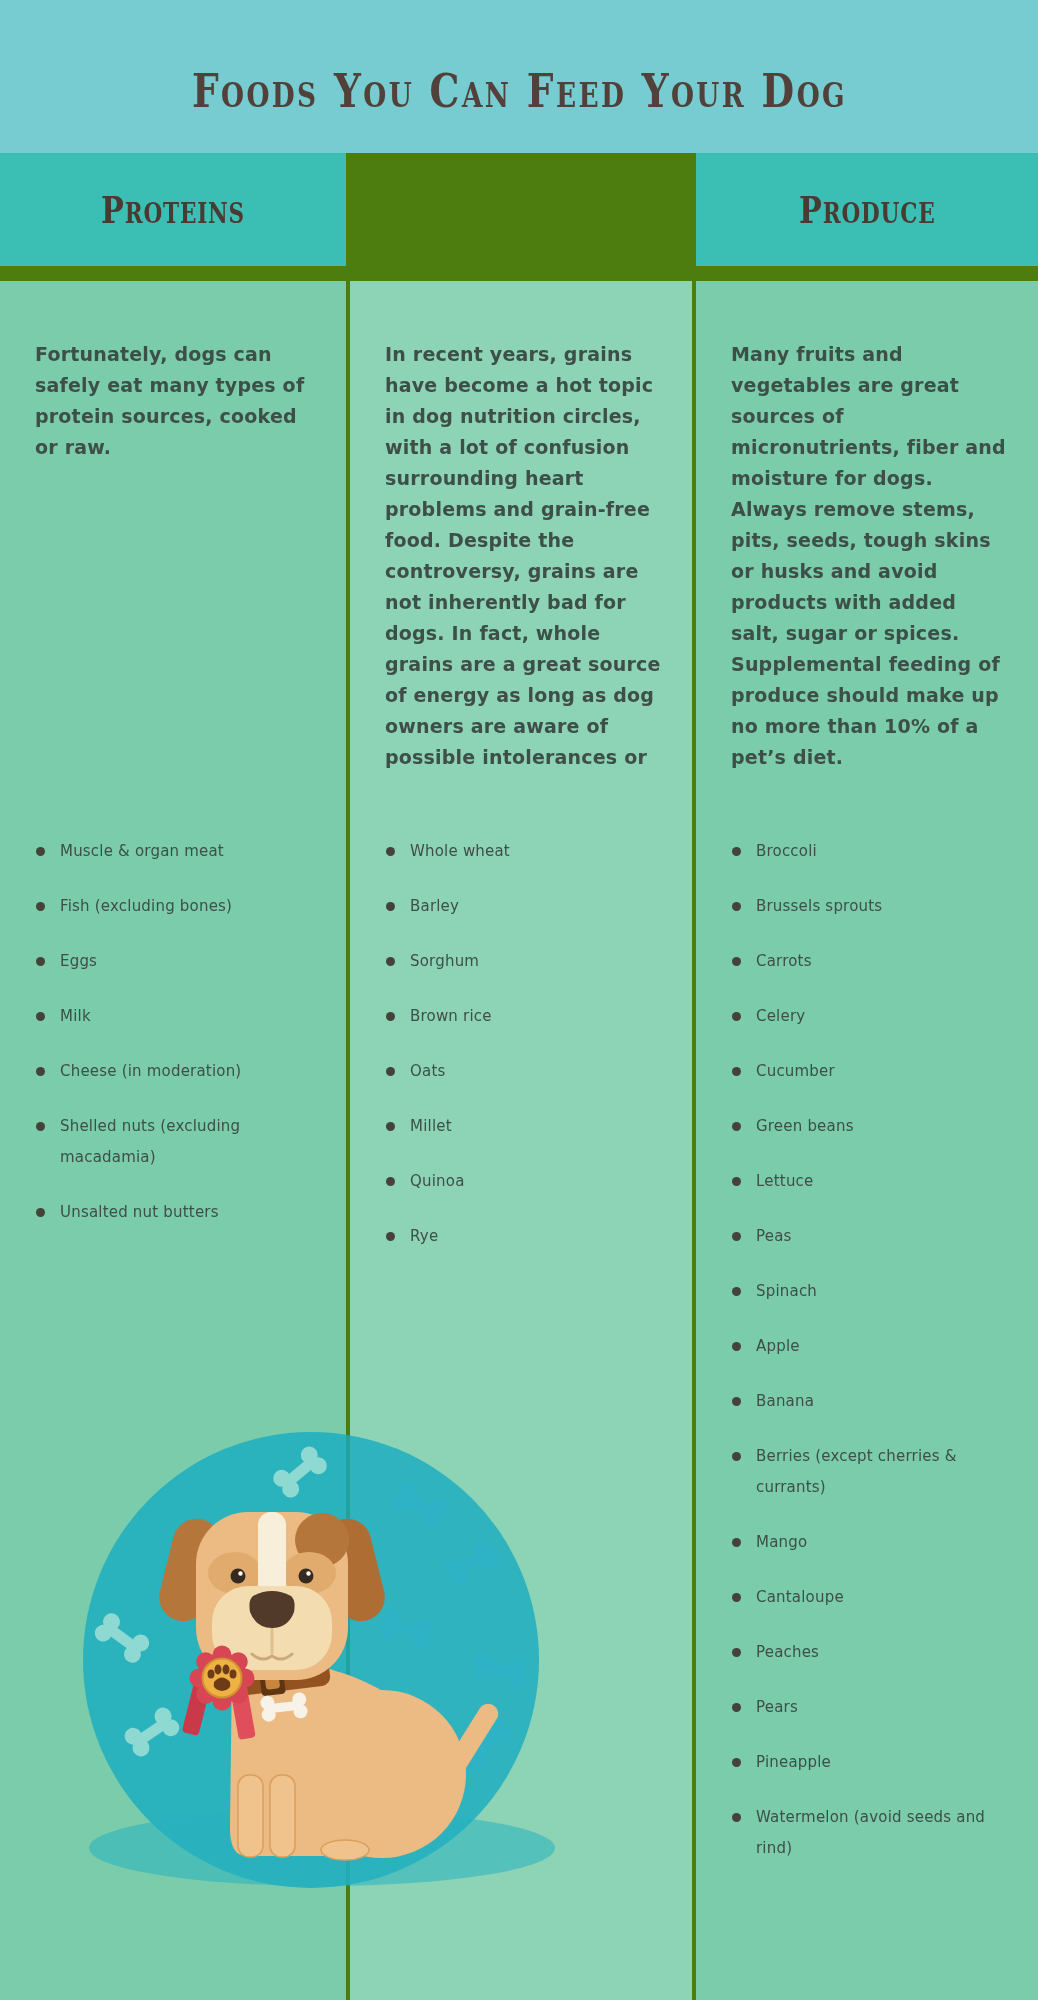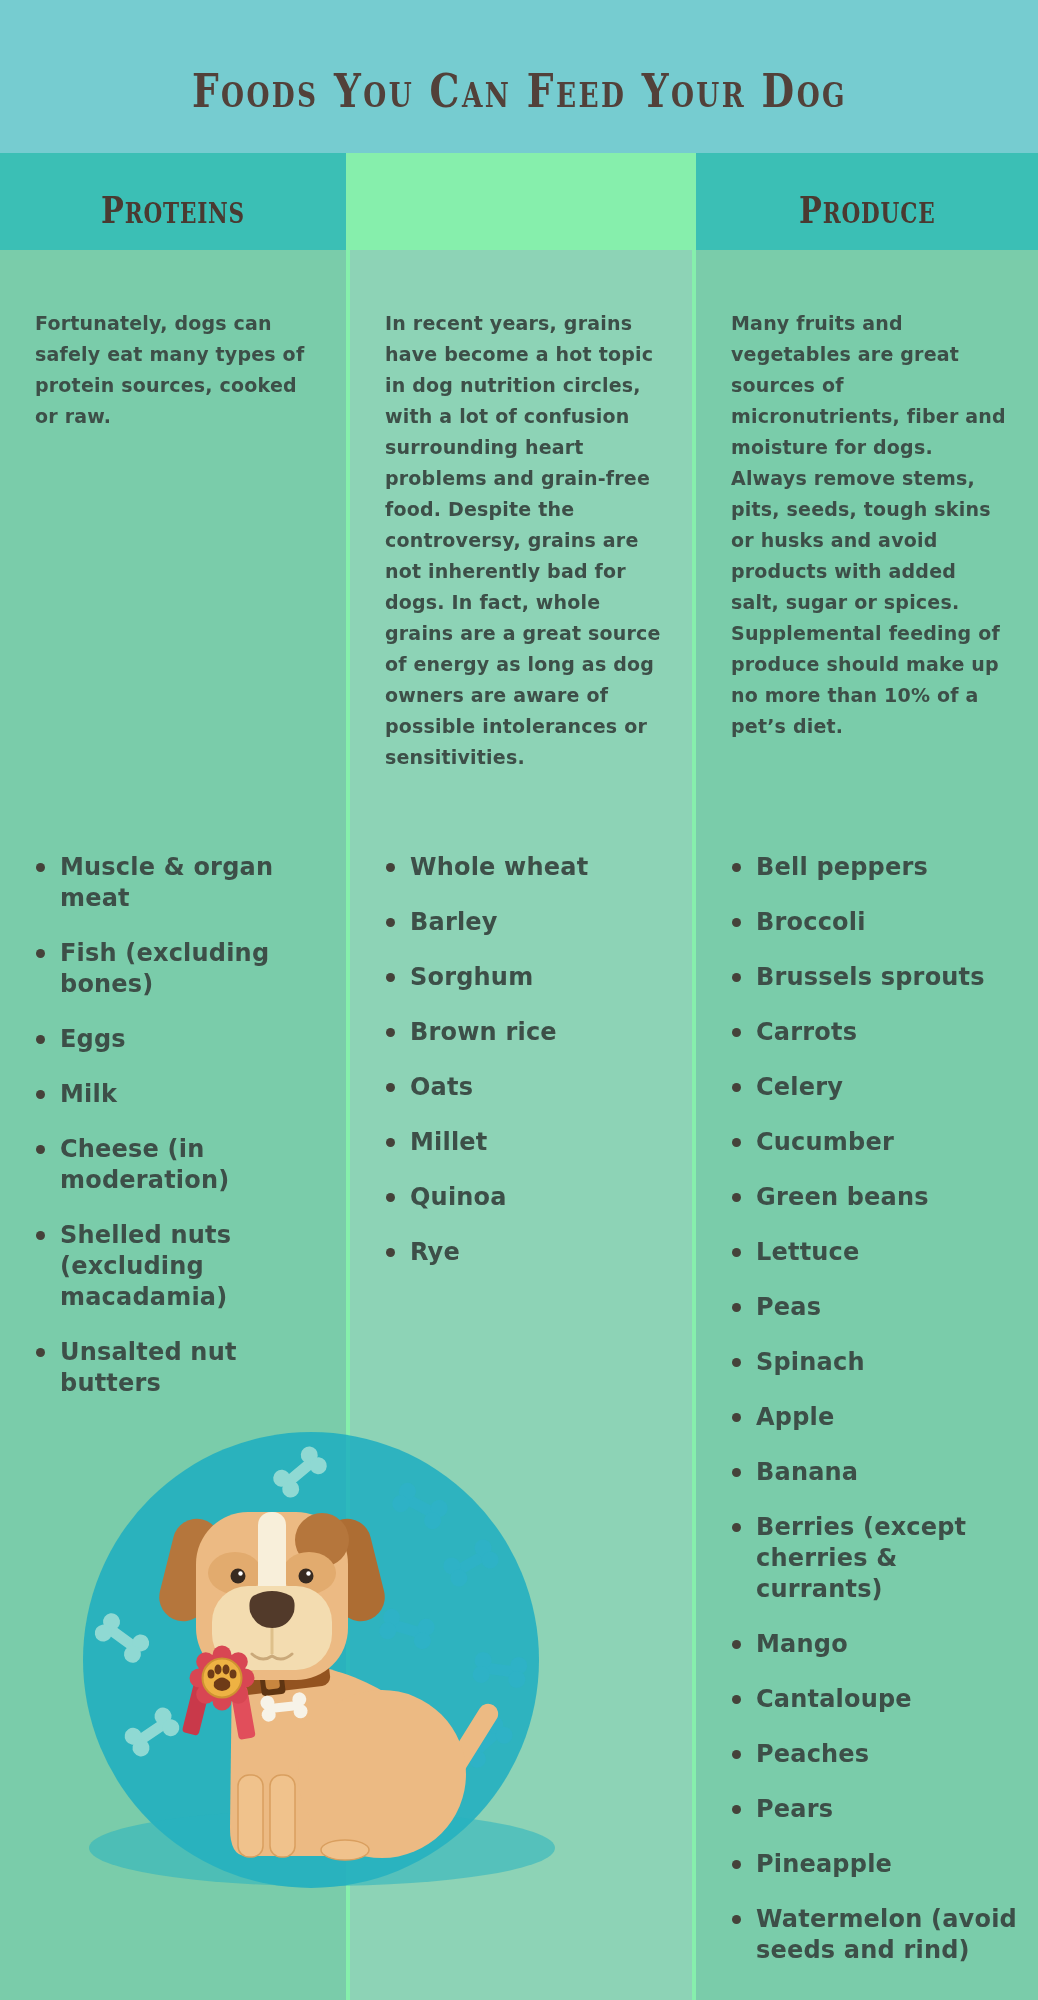--- a/index.html
+++ b/index.html
@@ -5,42 +5,42 @@
   html,body{margin:0;padding:0;background:#76ccd0;}
   .page{position:relative;width:1038px;height:2000px;background:#76ccd0;overflow:hidden;
         font-family:"DejaVu Sans",sans-serif;}
   
   .title-band{position:absolute;top:0;left:0;width:1038px;height:153px;
               display:flex;align-items:center;justify-content:center;margin-top:14px;}
   .title{font-family:"DejaVu Serif",serif;font-weight:bold;font-variant:small-caps;
          font-size:47px;letter-spacing:3px;color:#52413a;transform:scaleX(0.8);
          white-space:nowrap;}
   
-  .grid{position:absolute;top:153px;left:0;width:1038px;height:1847px;background:#86efac;}
+  .grid{position:absolute;top:153px;left:0;width:1038px;height:1847px;background:#4d7c0f;}
   .col{position:absolute;top:0;height:100%;}
   .col-1{left:0;width:346px;}
   .col-2{left:350px;width:342px;}
   .col-3{left:696px;width:342px;}
   .cell{position:absolute;left:0;width:100%;box-sizing:border-box;}
   .header-cell{top:0;height:113px;display:flex;align-items:center;justify-content:center;}
   .col-1 .header-cell,.col-3 .header-cell{background:#3bbfb5;}
   .col-2 .header-cell{background:#5ec7c8;}
   .header-text{font-family:"DejaVu Serif",serif;font-weight:bold;font-variant:small-caps;
                font-size:38px;letter-spacing:1px;color:#4a3a31;transform:scaleX(0.8);
                white-space:nowrap;}
-  .desc-cell{top:97px;height:625px;padding:58px 30px 0 35px;}
+  .desc-cell{top:128px;height:625px;padding:58px 30px 0 35px;}
   .list-cell{top:615px;height:1232px;padding:68px 20px 0 36px;}
   .col-1 .desc-cell,.col-1 .list-cell,
   .col-3 .desc-cell,.col-3 .list-cell{background:#7accaa;}
   .col-2 .desc-cell,.col-2 .list-cell{background:#8dd3b6;}
   .desc-text{font-size:19px;line-height:31px;font-weight:bold;color:#3d4f48;
              letter-spacing:0.2px;}
   ul.items{list-style:none;margin:0;padding:0;}
-  li.item{display:flex;margin-bottom:24px;font-size:24px;line-height:31px;
-          font-weight:bold;color:#3d4f48;letter-spacing:0.2px;margin-top:16px;}
+  li.item{display:flex;margin-bottom:24px;font-size:15px;line-height:31px;
+          font-weight:normal;color:#3d4f48;letter-spacing:0.2px;}
   .dot{flex:0 0 auto;width:9px;height:9px;border-radius:50%;background:#45423a;
        margin:11px 15px 0 0;}
   
   .illustration{position:absolute;left:0;top:1380px;width:620px;height:620px;
                 pointer-events:none;}
 </style>
 </head>
 <body>
 
 <div class="page">
@@ -136,24 +136,20 @@
 
     <div class="col col-3">
       <div class="cell header-cell">
         <span class="header-text">Produce</span>
       </div>
       <div class="cell desc-cell">
         <div class="desc-text">Many fruits and vegetables are great sources of micronutrients, fiber and moisture for dogs. Always remove stems, pits, seeds, tough skins or husks and avoid products with added salt, sugar or spices. Supplemental feeding of produce should make up no more than 10% of a pet’s diet.</div>
       </div>
       <div class="cell list-cell">
         <ul class="items">
-            <li class="item">
-              <span class="dot"></span>
-              <span>Bell peppers</span>
-            </li>
             <li class="item">
               <span class="dot"></span>
               <span>Broccoli</span>
             </li>
             <li class="item">
               <span class="dot"></span>
               <span>Brussels sprouts</span>
             </li>
             <li class="item">
               <span class="dot"></span>

